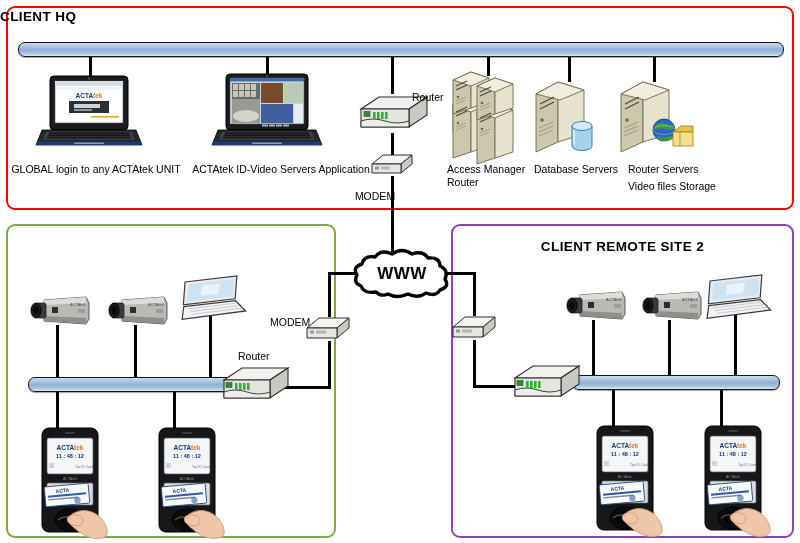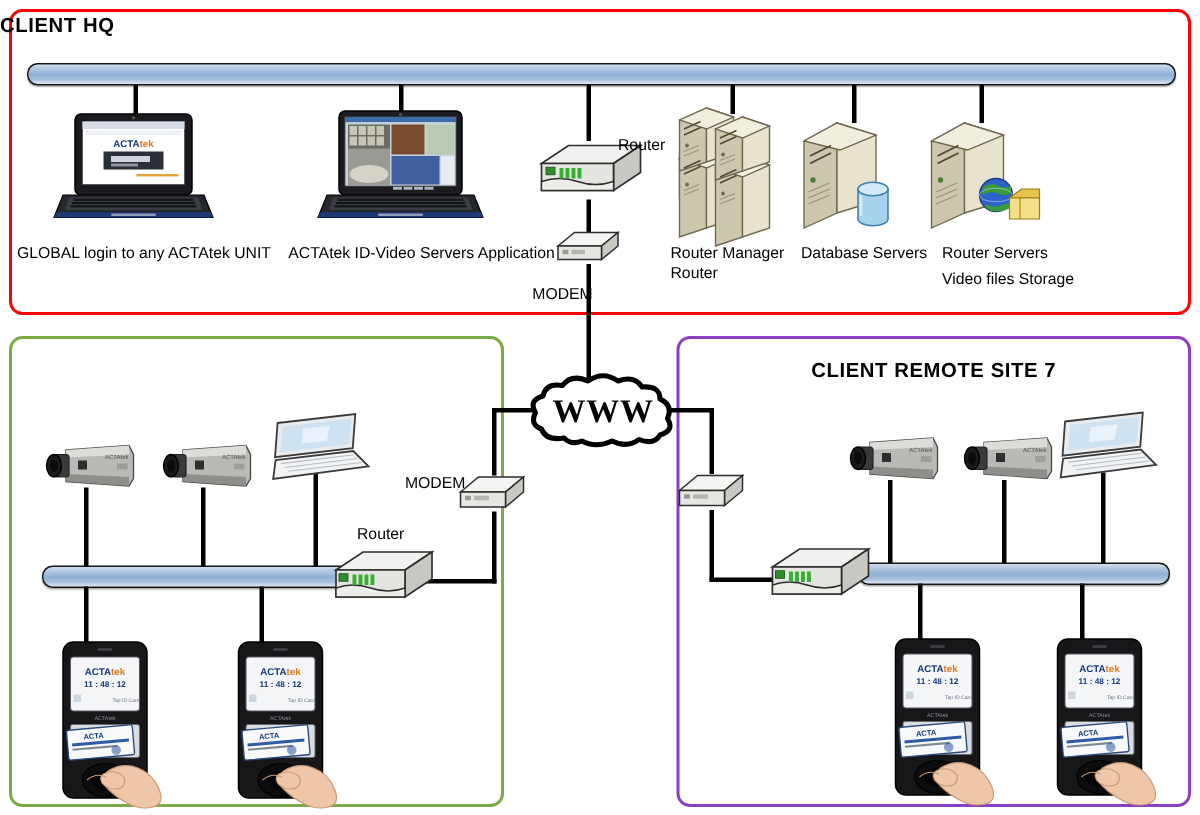--- a/index.html
+++ b/index.html
@@ -15,37 +15,37 @@
   
   .wire{position:absolute;background:#000;}
   .wv{width:3px;}
   .wh{height:3px;}
   
   .lbl{position:absolute;font-size:10.5px;color:#000;line-height:12.5px;white-space:nowrap;}
   .lbl.c{transform:translateX(-50%);}
   
   .cloud{position:absolute;}
   .cloud .txt{position:absolute;left:0;top:0;width:100%;height:100%;display:flex;align-items:center;
-       justify-content:center;font-weight:bold;font-size:22px;letter-spacing:.5px;color:#000;font-family:Liberation Serif, serif;}
+       justify-content:center;font-weight:bold;font-size:17px;letter-spacing:.5px;color:#000;}
   
   .dev{position:absolute;}
   .dev svg{display:block;overflow:visible;}
 </style>
 </head>
 <body>
 
 <div id="stage">
 
   <div class="frame" style="left:6px;top:6px;width:788px;height:204px;border-width:2px;border-color:#ff0000;"></div>
   <div class="frame-title" style="left:0;top:9px;width:800px;text-align:left;">CLIENT HQ</div>
 
   <div class="frame" style="left:6px;top:224px;width:330px;height:314px;border-width:2.5px;border-color:#7cab46;"></div>
 
   <div class="frame" style="left:451px;top:224px;width:343px;height:314px;border-width:2.5px;border-color:#8b3fc4;"></div>
-  <div class="frame-title" style="left:451px;top:239px;width:343px;text-align:center;">CLIENT REMOTE SITE 7</div>
+  <div class="frame-title" style="left:451px;top:239px;width:343px;text-align:center;">CLIENT REMOTE SITE 2</div>
 
   <div class="wire wv" style="left:89px;top:50px;height:30px;"></div>
   <div class="wire wv" style="left:266px;top:50px;height:30px;"></div>
   <div class="wire wv" style="left:391px;top:50px;height:44px;"></div>
   <div class="wire wv" style="left:391px;top:133px;height:23px;"></div>
   <div class="wire wv" style="left:391px;top:176px;height:92px;"></div>
   <div class="wire wv" style="left:487px;top:50px;height:26px;"></div>
   <div class="wire wv" style="left:568px;top:50px;height:32px;"></div>
   <div class="wire wv" style="left:653px;top:50px;height:32px;"></div>
 
@@ -194,21 +194,21 @@
           <path d="M5 30 L15 26"></path>
         <path d="M29 33 L39 29"></path>
           <path d="M29 36 L39 32"></path>
         <path d="M5 53 L15 49"></path>
           <path d="M5 56 L15 52"></path>
         <path d="M29 59 L39 55"></path>
           <path d="M29 62 L39 58"></path>
       </g>
     </svg>
   </div>
-  <div class="lbl" style="left:447px;top:163px;">Router Manager</div>
+  <div class="lbl" style="left:447px;top:163px;">Access Manager</div>
   <div class="lbl" style="left:447px;top:176px;">Router</div>
 
   <div class="dev" style="left:534px;top:80px;">
     <svg width="74" height="76" viewBox="0 0 74 76">
       <g stroke="#6d6750" stroke-width=".9">
         <path d="M2 14 L24 2 L24 62 L2 72 Z" fill="#cdc7ae"></path>
         <path d="M24 2 L50 10 L50 54 L24 62 Z" fill="#e8e3cf"></path>
         <path d="M2 14 L24 2 L50 10 L26 20 Z" fill="#f2eedd"></path>
       </g>
       <g stroke="#4e4a3a" stroke-width="1.3" fill="none">

